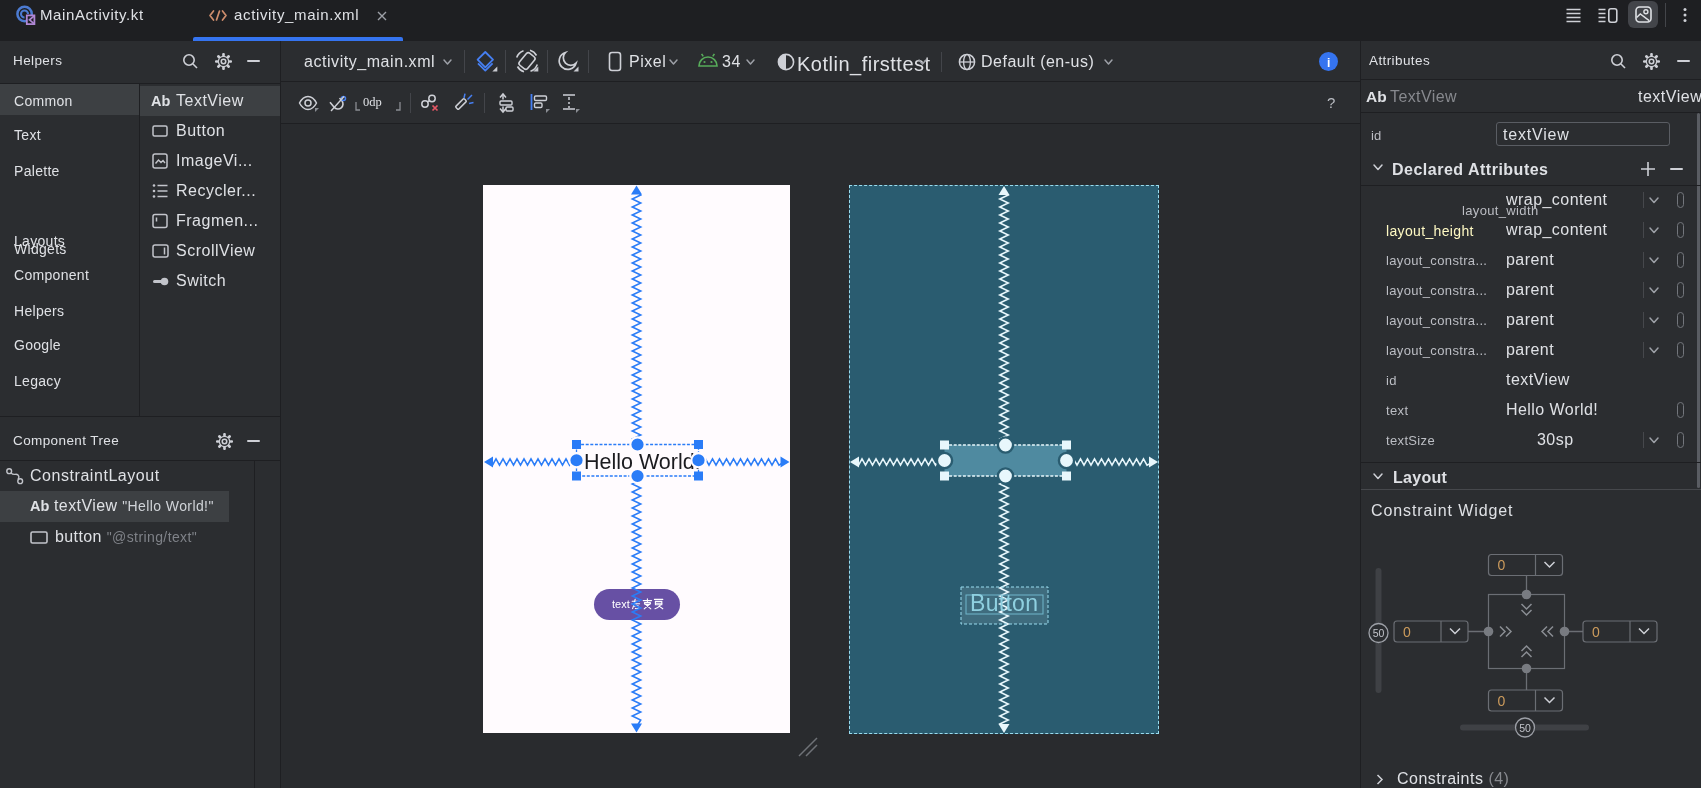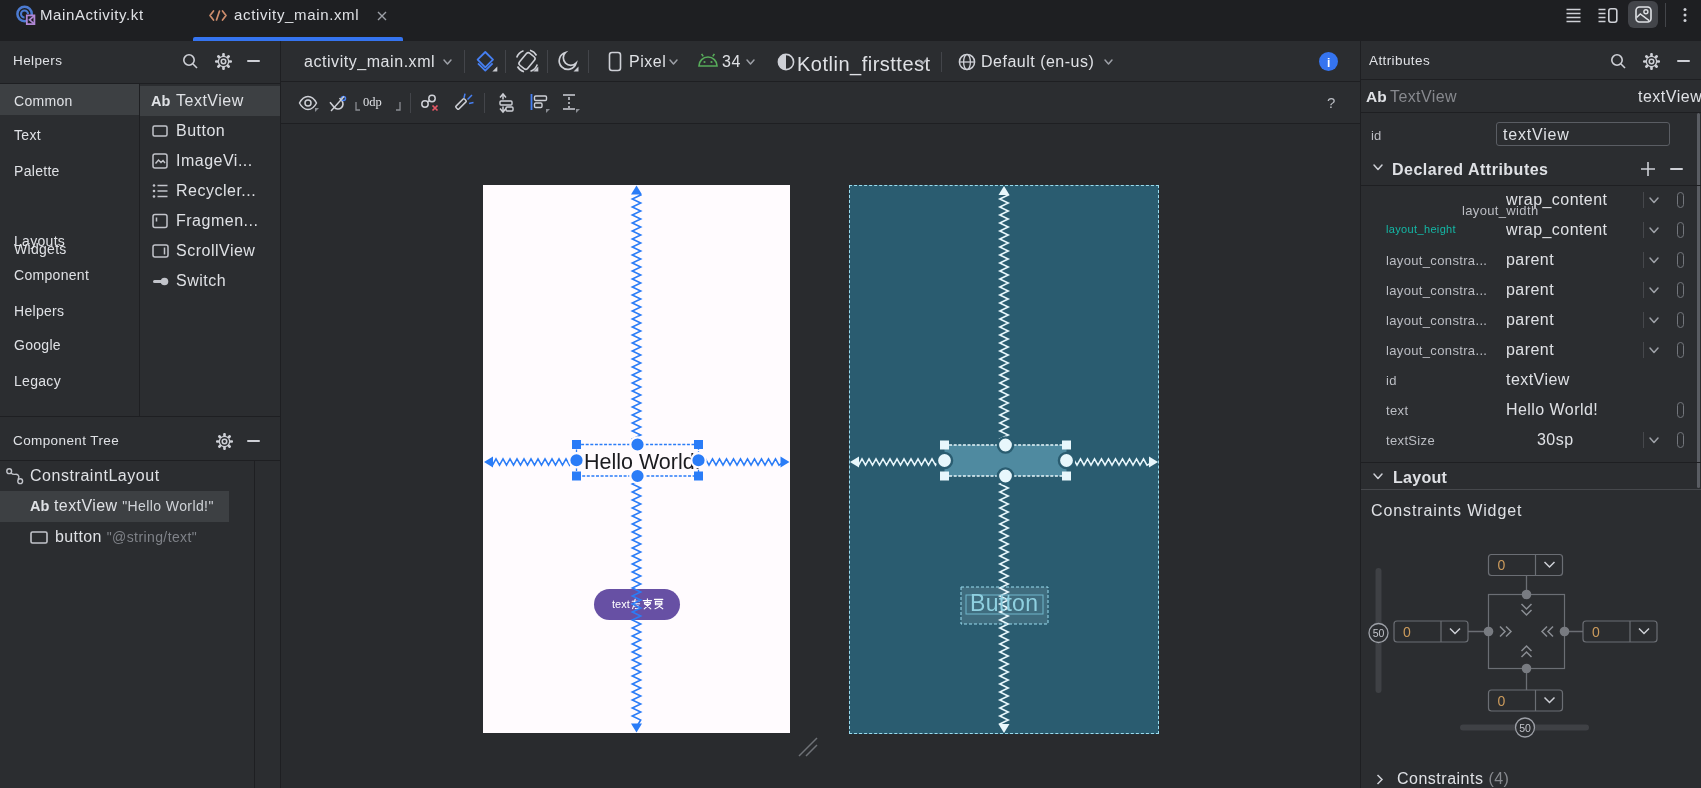--- a/index.html
+++ b/index.html
@@ -361,21 +361,21 @@
     </svg>
 <div class="abs" style="left:1670px;top:168px;width:13px;height:2px;background:#ced0d6;border-radius:1px;"></div>
 <div class="abs" style="left:1361px;top:185px;width:340px;height:1px;background:#1e1f22;"></div>
 <div class="t" style="left:1462px;top:194px;font-size:13px;letter-spacing:0.35px;color:#bcbec4;margin-top:10px;">layout_width</div>
 <div class="t" style="left:1506px;top:192px;font-size:16px;letter-spacing:0.45px;">wrap_content</div>
 <div class="abs" style="left:1643px;top:192px;width:1px;height:16px;background:#46484c;"></div>
 <svg class="abs" style="left:1649px;top:197px" width="10" height="7.5" viewBox="0 0 10 7.5">
 <path d="M1 1 L5.0 5.5 L9 1" fill="none" stroke="#9da0a7" stroke-width="1.5" stroke-linecap="round" stroke-linejoin="round"></path>
     </svg>
 <div class="abs" style="left:1677px;top:192px;width:7px;height:16px;border:1.3px solid #73767c;border-radius:3.5px;"></div>
-<div class="t" style="left:1386px;top:224px;font-size:11px;letter-spacing:0.35px;color:#14b8a6;">layout_height</div>
+<div class="t" style="left:1386px;top:224px;font-size:14px;letter-spacing:0.35px;color:#fef9c3;">layout_height</div>
 <div class="t" style="left:1506px;top:222px;font-size:16px;letter-spacing:0.45px;">wrap_content</div>
 <div class="abs" style="left:1643px;top:222px;width:1px;height:16px;background:#46484c;"></div>
 <svg class="abs" style="left:1649px;top:227px" width="10" height="7.5" viewBox="0 0 10 7.5">
 <path d="M1 1 L5.0 5.5 L9 1" fill="none" stroke="#9da0a7" stroke-width="1.5" stroke-linecap="round" stroke-linejoin="round"></path>
     </svg>
 <div class="abs" style="left:1677px;top:222px;width:7px;height:16px;border:1.3px solid #73767c;border-radius:3.5px;"></div>
 <div class="t" style="left:1386px;top:254px;font-size:13px;letter-spacing:0.35px;color:#bcbec4;">layout_constra...</div>
 <div class="t" style="left:1506px;top:252px;font-size:16px;letter-spacing:0.45px;">parent</div>
 <div class="abs" style="left:1643px;top:252px;width:1px;height:16px;background:#46484c;"></div>
 <svg class="abs" style="left:1649px;top:257px" width="10" height="7.5" viewBox="0 0 10 7.5">
@@ -414,21 +414,21 @@
 <svg class="abs" style="left:1649px;top:437px" width="10" height="7.5" viewBox="0 0 10 7.5">
 <path d="M1 1 L5.0 5.5 L9 1" fill="none" stroke="#9da0a7" stroke-width="1.5" stroke-linecap="round" stroke-linejoin="round"></path>
     </svg>
 <div class="abs" style="left:1677px;top:432px;width:7px;height:16px;border:1.3px solid #73767c;border-radius:3.5px;"></div>
 <div class="abs" style="left:1361px;top:462px;width:340px;height:1px;background:#1e1f22;"></div>
 <svg class="abs" style="left:1373px;top:473px" width="10" height="7.5" viewBox="0 0 10 7.5">
 <path d="M1 1 L5.0 5.5 L9 1" fill="none" stroke="#ced0d6" stroke-width="1.5" stroke-linecap="round" stroke-linejoin="round"></path>
     </svg>
 <div class="t" style="left:1393px;top:470px;font-weight:bold;font-size:16px;letter-spacing:0.3px;">Layout</div>
 <div class="abs" style="left:1361px;top:489px;width:340px;height:1px;background:#46484c;"></div>
-<div class="t" style="left:1371px;top:503px;font-size:16px;letter-spacing:0.9px;">Constraints Widget</div>
+<div class="t" style="left:1371px;top:503px;font-size:16px;letter-spacing:0.9px;">Constraint Widget</div>
 <svg class="abs" style="left:0;top:0" width="1701" height="788" viewBox="0 0 1701 788">
       <rect x="1488.5" y="554.5" width="74" height="21" rx="3" fill="none" stroke="#6b6e74" stroke-width="1.2"></rect>
       <path d="M1535.5 554.5 v21" stroke="#6b6e74" stroke-width="1.2"></path>
       <text x="1497.5" y="570.0" font-size="14" fill="#cc9b5c" font-family="Liberation Sans">0</text>
       <path d="M1544.5 563.0 l5 5 5 -5" fill="none" stroke="#ced0d6" stroke-width="1.5" transform="translate(0,-1)"></path>
       <rect x="1394" y="621" width="74" height="21" rx="3" fill="none" stroke="#6b6e74" stroke-width="1.2"></rect>
       <path d="M1441 621 v21" stroke="#6b6e74" stroke-width="1.2"></path>
       <text x="1403" y="636.5" font-size="14" fill="#cc9b5c" font-family="Liberation Sans">0</text>
       <path d="M1450 629.5 l5 5 5 -5" fill="none" stroke="#ced0d6" stroke-width="1.5" transform="translate(0,-1)"></path>
       <rect x="1583" y="621" width="74" height="21" rx="3" fill="none" stroke="#6b6e74" stroke-width="1.2"></rect>

